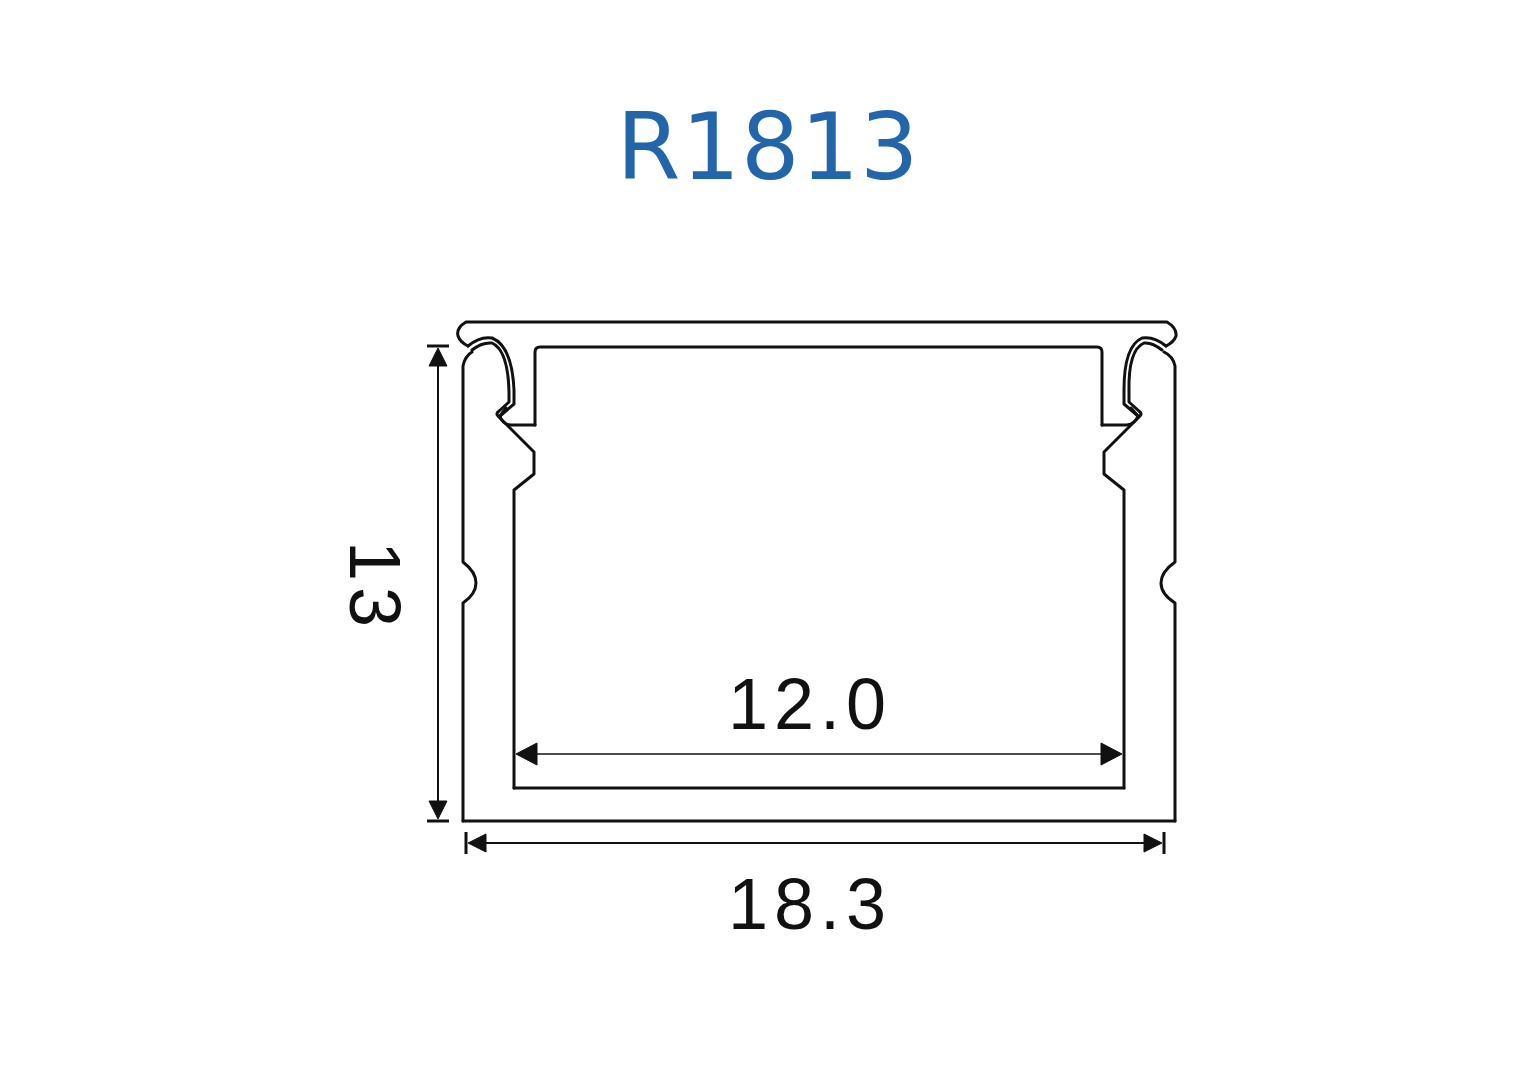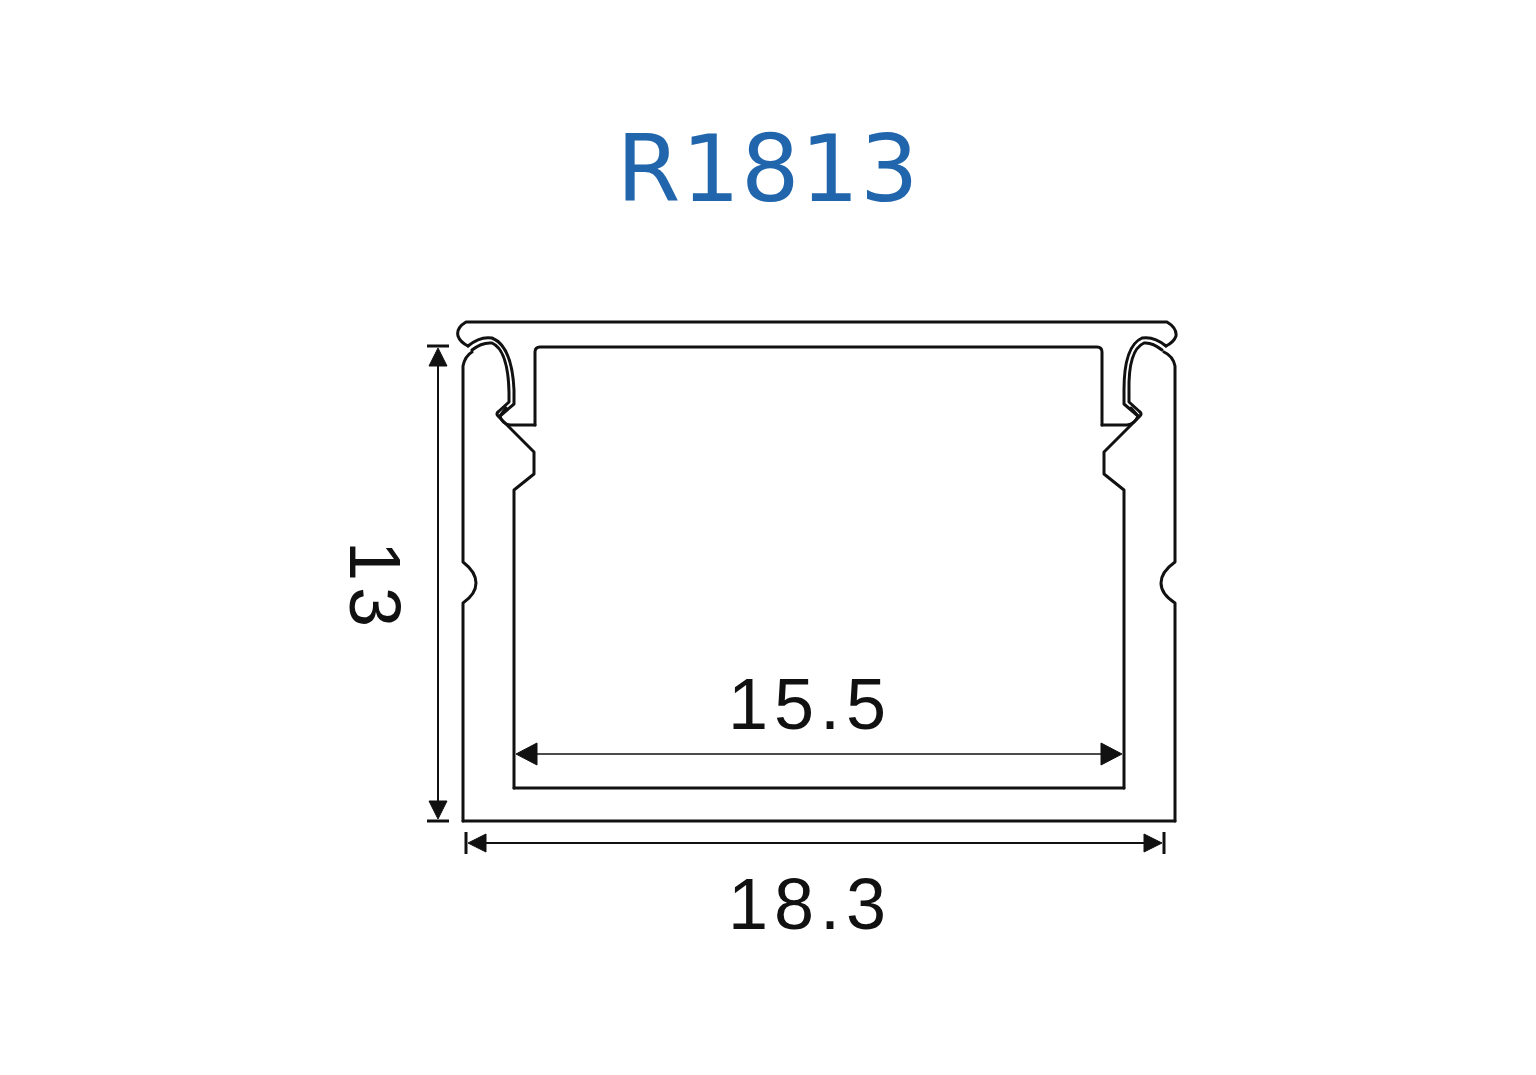--- a/index.html
+++ b/index.html
@@ -10,21 +10,21 @@
     body {
       width: 1536px;
       height: 1075px;
       position: relative;
       overflow: hidden;
       font-family: "Liberation Sans", sans-serif;
     }
     .title {
       position: absolute;
       left: 0;
-      top: 124px;
+      top: 102px;
       width: 1536px;
       text-align: center;
       font-family: "DejaVu Sans", sans-serif;
       font-size: 92px;
       font-weight: normal;
       letter-spacing: 1px;
       line-height: 1;
     }
     svg.drawing {
       position: absolute;
@@ -102,15 +102,15 @@
 
   <g stroke="#111111" fill="#111111">
     <line x1="472" y1="843" x2="1158" y2="843" stroke-width="2"></line>
     <line x1="466" y1="832" x2="466" y2="854" stroke-width="3"></line>
     <polygon points="468,843 486,834 486,852"></polygon>
     <line x1="1164" y1="832" x2="1164" y2="854" stroke-width="3"></line>
     <polygon points="1162,843 1144,834 1144,852"></polygon>
   </g>
 </svg>
 
-<div class="dim-label" style="left:728px; top:668px;">15.5</div>
+<div class="dim-label" style="left:728px; top:668px;">12.0</div>
 <div class="dim-label" style="left:728px; top:868px;text-align:right;">18.3</div>
 <div class="dim-label dim-vert" style="left:330px; top:550px; width:90px; text-align:center;">13</div>
 
 </body></html>

